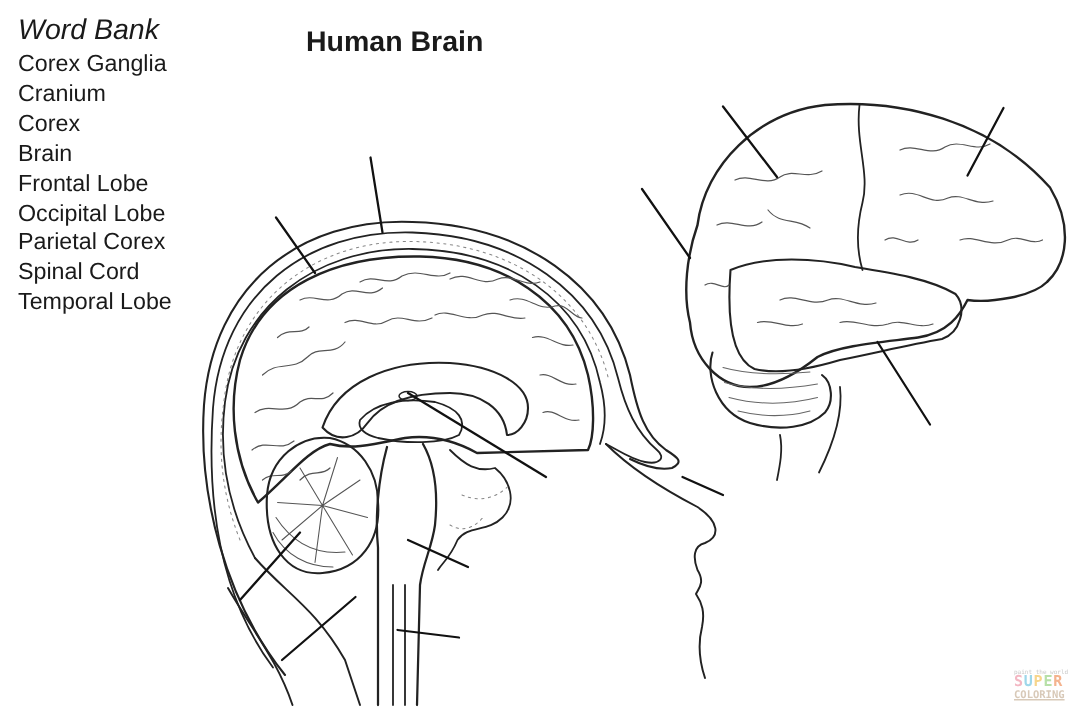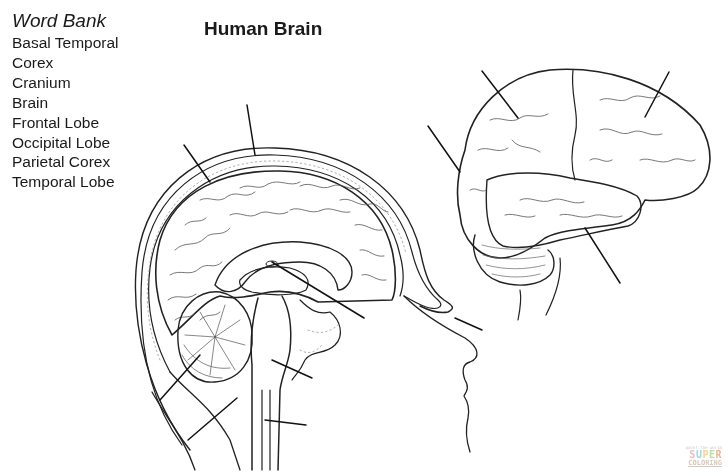--- a/index.html
+++ b/index.html
@@ -3,39 +3,40 @@
 <meta charset="utf-8">
 <style>
   html, body { margin: 0; padding: 0; background: #ffffff; }
   body { width: 728px; height: 476px; position: relative; overflow: hidden; font-family: "Liberation Sans", sans-serif; color: #1a1a1a; }
   .word-bank { position: absolute; left: 12px; top: 10px; }
   .word-bank-title { font-size: 19px; line-height: 22px; margin: 0 0 1px 0; font-weight: normal; font-style: italic; }
   .word-bank-list { list-style: none; margin: 0; padding: 0; }
   .word-bank-list li { font-size: 15.5px; line-height: 19.9px; }
   .page-title { position: absolute; left: 204px; top: 18px; font-size: 19px; font-weight: bold; margin: 0; }
   svg.art { position: absolute; left: 0; top: 0; }
-  .watermark { position: absolute; left: 676px; top: 446px; width: 46px; font-family: "DejaVu Sans Mono", monospace; text-align: right; line-height: 1; }
+  .watermark { position: absolute; left: 676px; top: 446px; width: 46px; font-family: "DejaVu Sans Mono", monospace; text-align: left; line-height: 1; }
   .wm-top { font-size: 4px; color: #c9c9c9; display: block; }
   .wm-mid { font-size: 10px; font-weight: bold; letter-spacing: 0.5px; display: block; }
   .wm-bot { font-size: 7px; font-weight: bold; color: #d8c9b8; display: block; text-decoration: underline; }
   .wm-mid span:nth-child(1){color:#f3b7c3}.wm-mid span:nth-child(2){color:#9ed7ea}.wm-mid span:nth-child(3){color:#f7d58c}.wm-mid span:nth-child(4){color:#b7e0a8}.wm-mid span:nth-child(5){color:#f4b38e}
 </style>
 </head>
 <body>
 
 <div class="word-bank">
   <h2 class="word-bank-title">Word Bank</h2>
   <ul class="word-bank-list">
-    <li>Basal Temporal</li>
+    <li>Corex Ganglia</li>
+    <li>Cranium</li>
     <li>Corex</li>
-    <li>Cranium</li>
     <li>Brain</li>
     <li>Frontal Lobe</li>
     <li>Occipital Lobe</li>
     <li>Parietal Corex</li>
+    <li>Spinal Cord</li>
     <li>Temporal Lobe</li>
   </ul>
 </div>
 
 <h1 class="page-title">Human Brain</h1>
 
 <svg class="art" width="728" height="476" viewBox="0 0 728 476" fill="none" stroke="#222" stroke-linecap="round" stroke-linejoin="round">
 
   <g>
 

